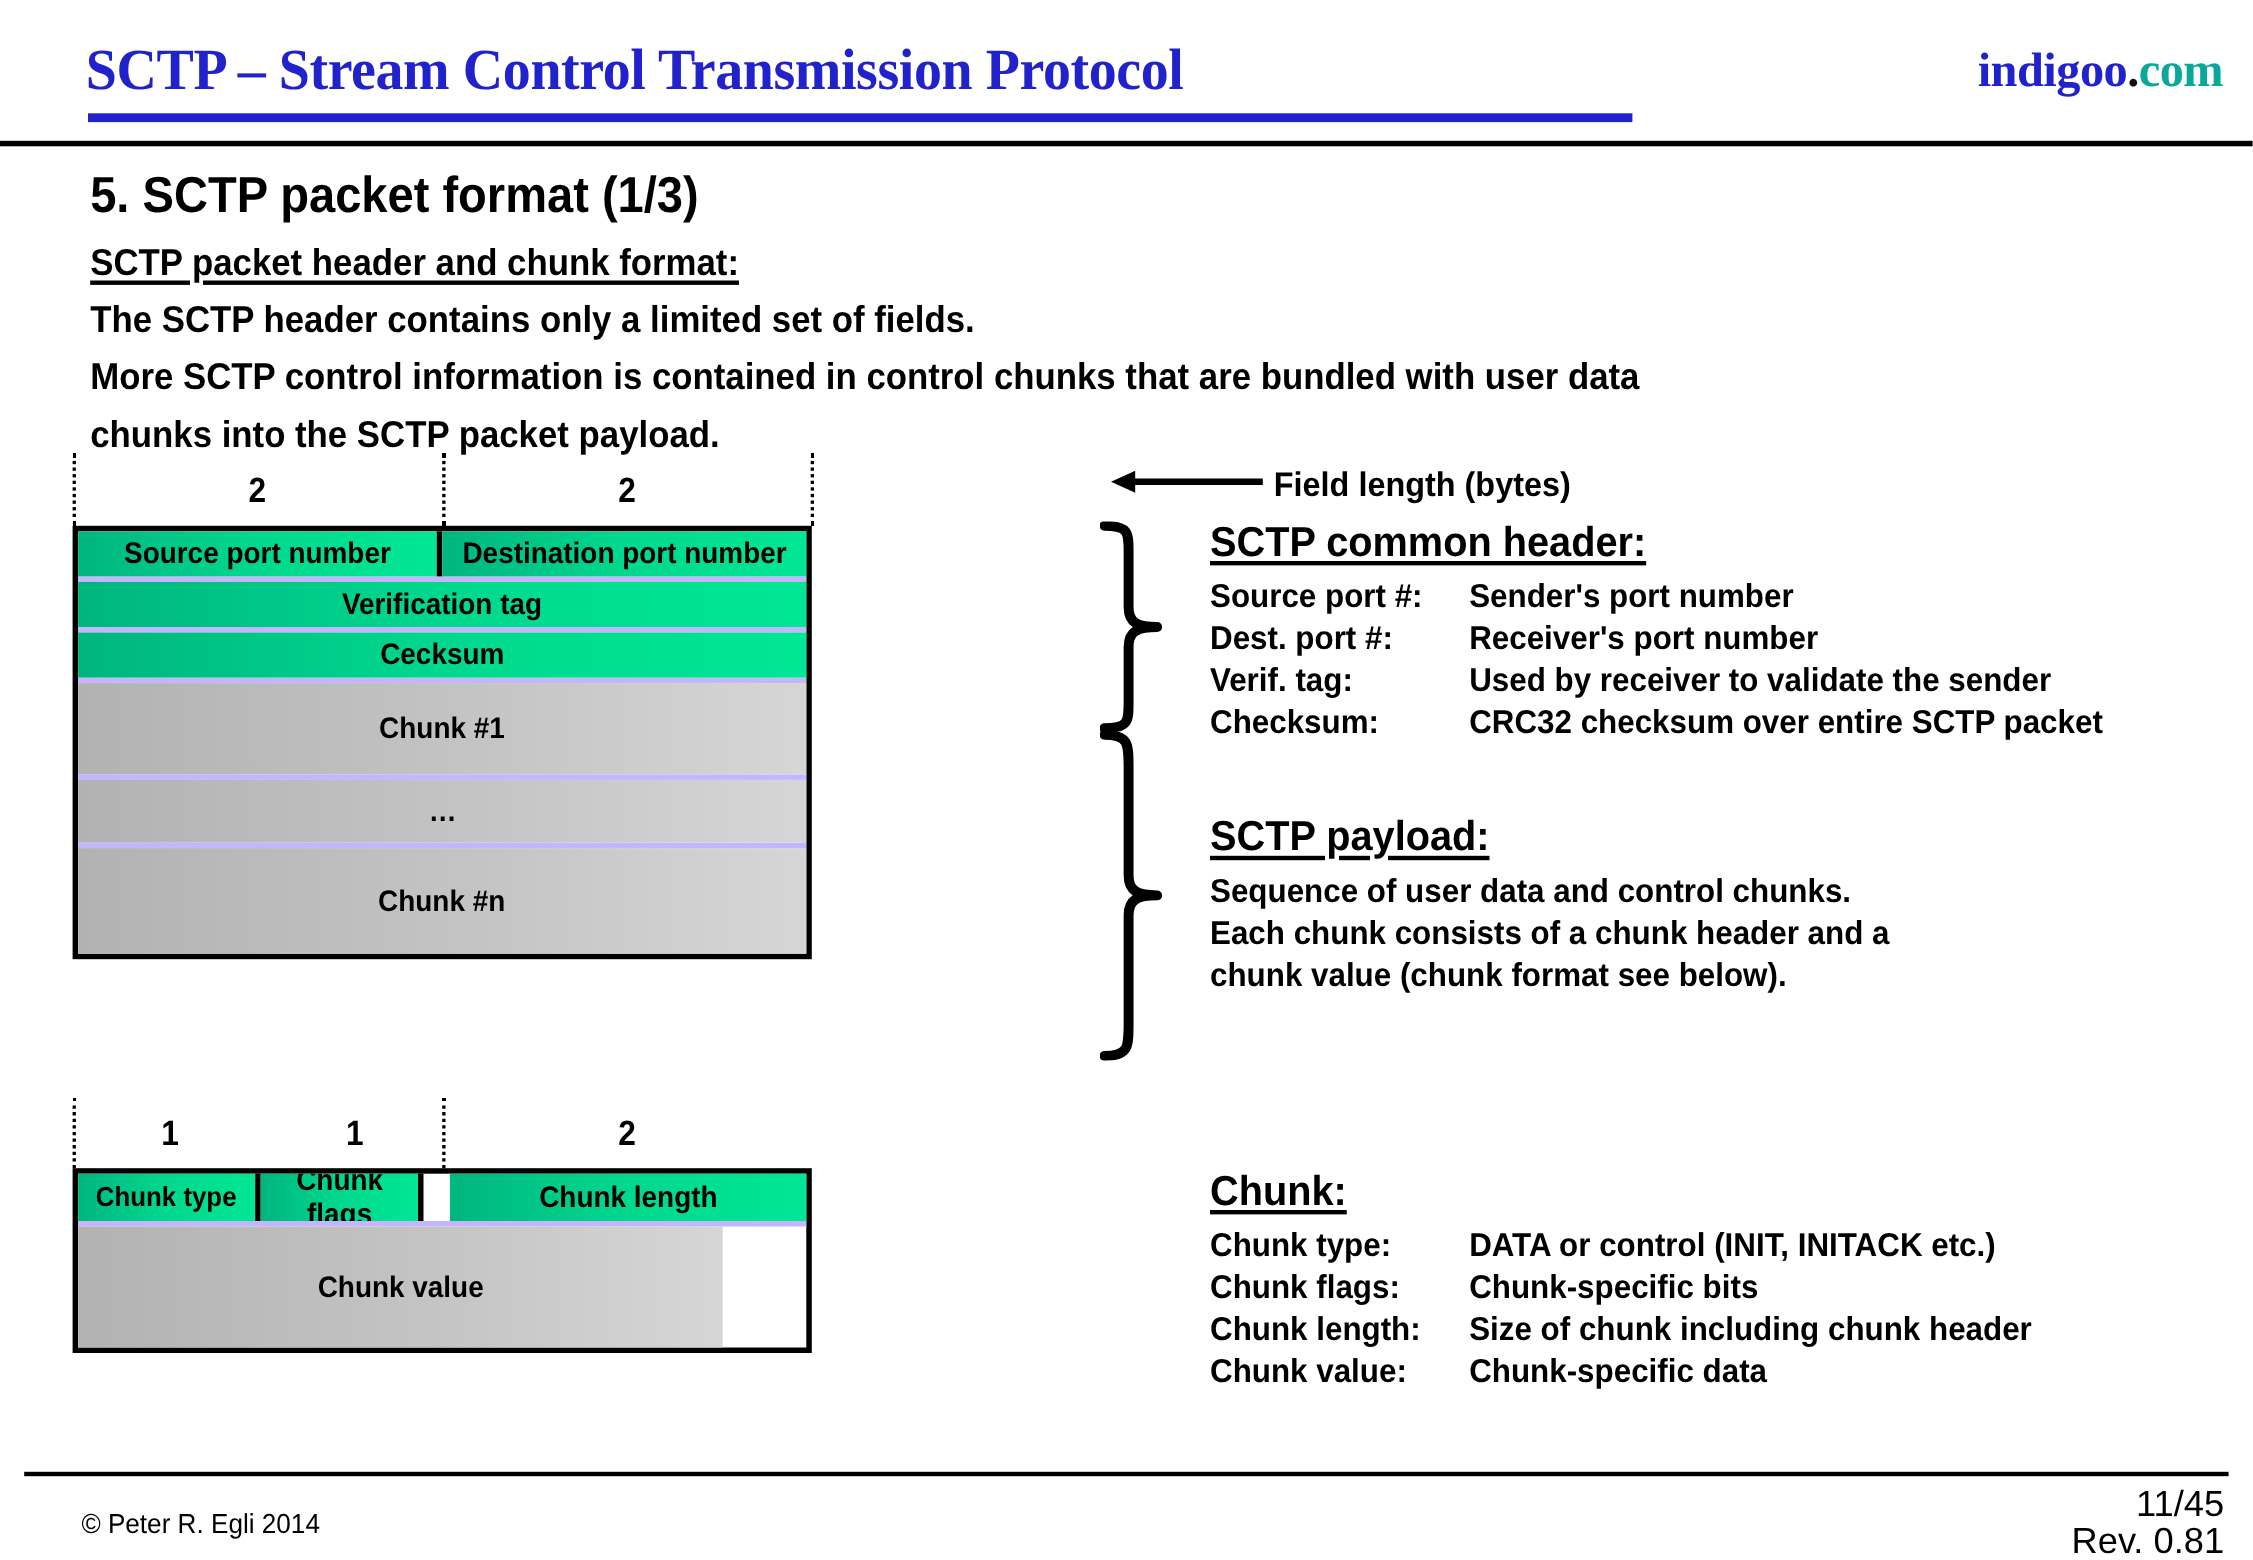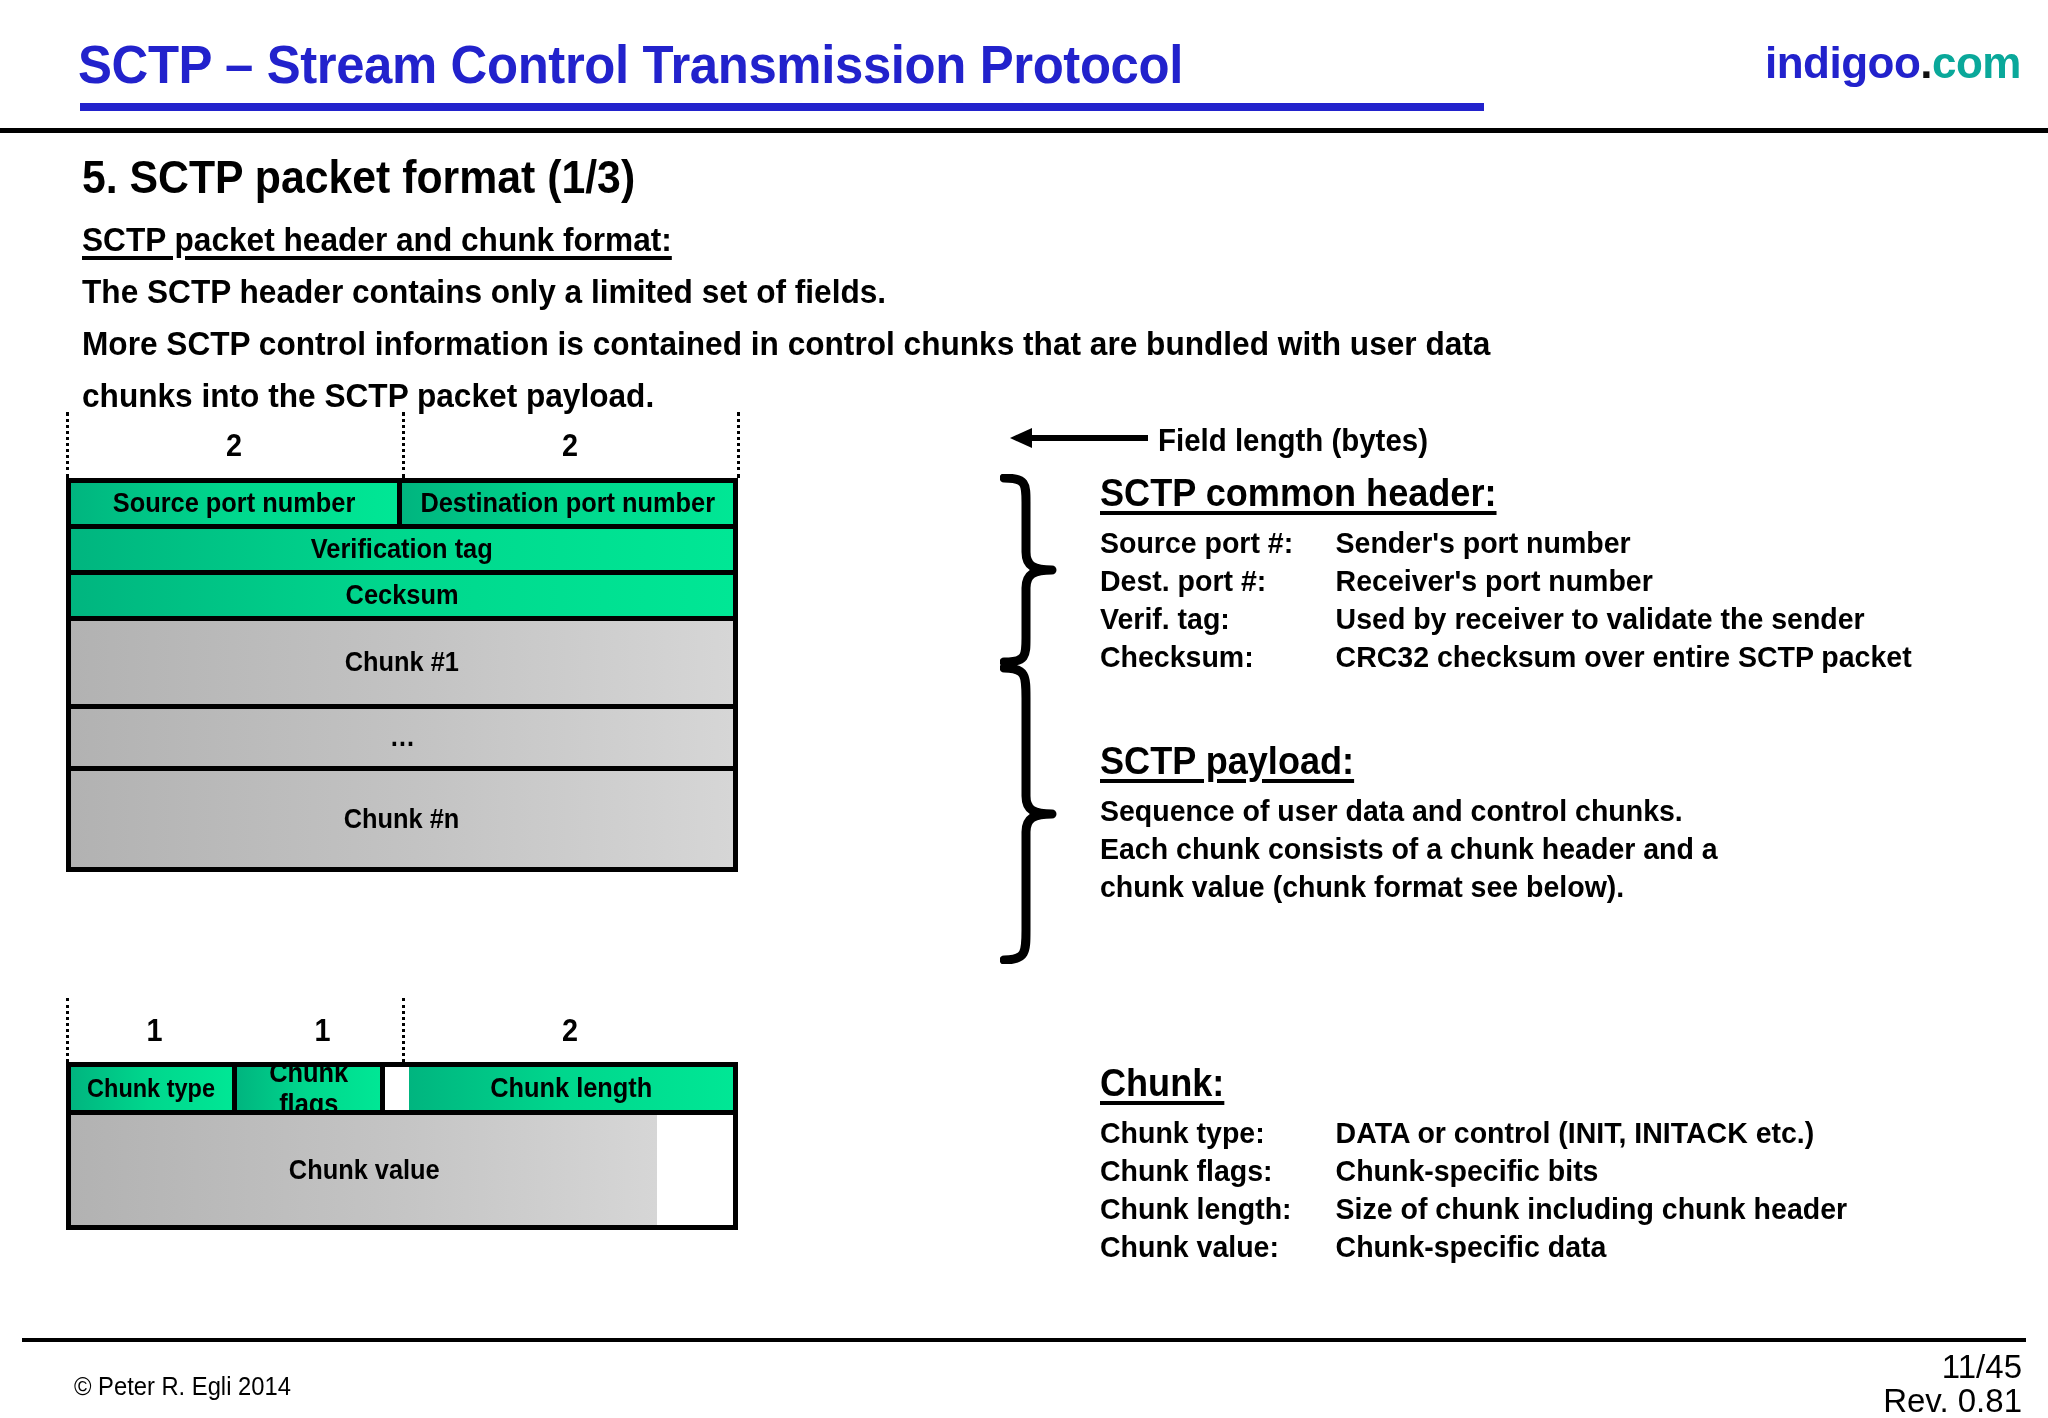--- a/index.html
+++ b/index.html
@@ -17,21 +17,21 @@
     -webkit-font-smoothing: antialiased;
   }
 
   
   .abs { position: absolute; }
 
   
   #slide-header {
     position: absolute;
     left: 0; top: 0;
-    width: 2048px; height: 133px;
+    width: 2048px; height: 133px; font-family: Liberation Serif, serif;
   }
   #header-title {
     position: absolute;
     left: 78px; top: 34px;
     font-size: 53px;
     font-weight: bold;
     color: #2222cc;
     letter-spacing: -0.4px;
     white-space: nowrap;
     transform: scaleX(0.96);
@@ -107,21 +107,21 @@
   }
   .pkt-rows {
     position: absolute;
     left: 0; top: 66px;
     width: 672px;
     border: 5px solid #000000;
     box-sizing: border-box;
   }
   .pkt-row {
     display: flex;
-    border-bottom: 5px solid #000000;
+    border-bottom: 5px solid #c4b5fd;
     box-sizing: border-box;
   }
   .pkt-row:last-child { border-bottom: none; }
   .cell {
     display: flex;
     align-items: center;
     justify-content: center;
     font-size: 27px;
     font-weight: bold;
     box-sizing: border-box;

